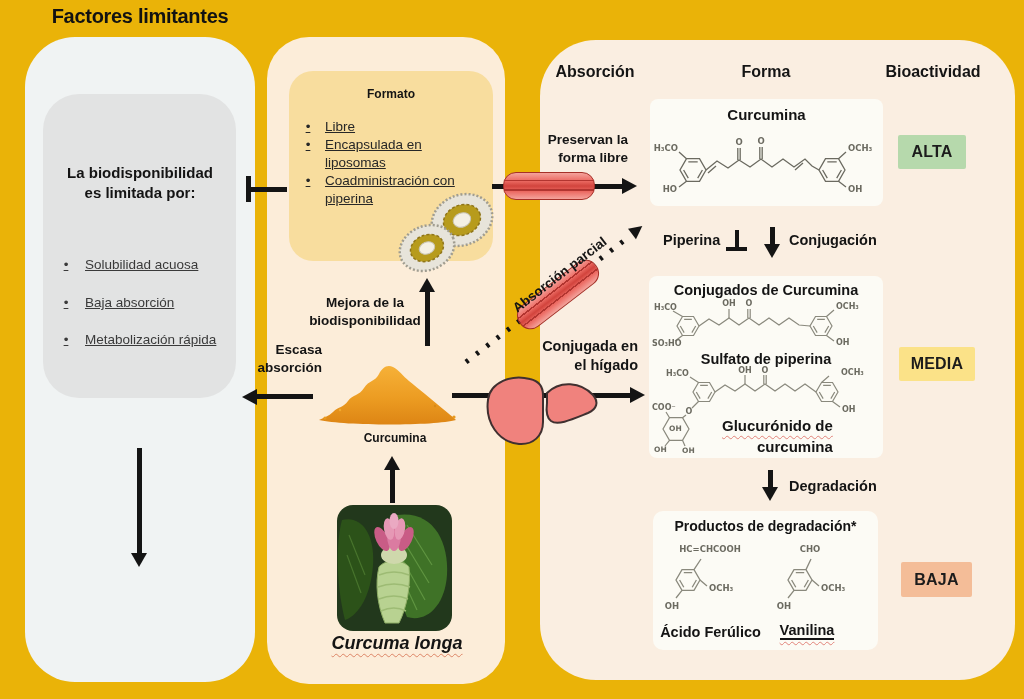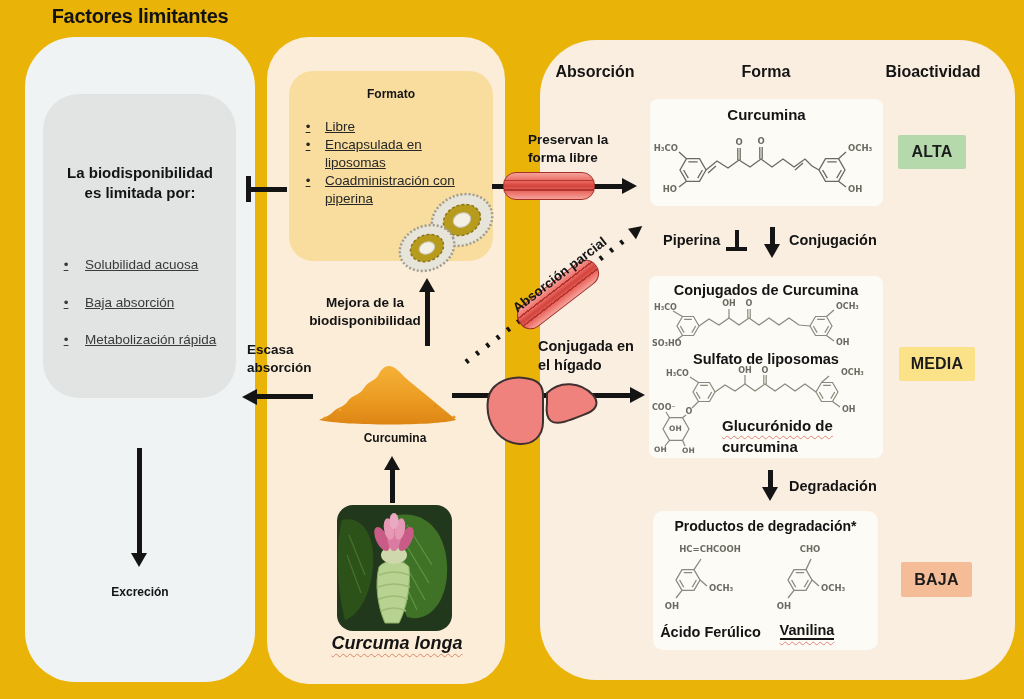--- a/index.html
+++ b/index.html
@@ -31,21 +31,21 @@
   .bullet-row{display:flex;text-decoration:underline;}
   .bullet-dot{width:22px;text-align:center;flex:none;}
   .bullet-dot::before{content:"•";}
   .chem-text{font-family:"DejaVu Sans",sans-serif;font-weight:bold;fill:#6b6a60;}
   .wavy-red{text-decoration-line:underline;text-decoration-style:wavy;text-decoration-color:#e2837a;
             text-decoration-thickness:1px;text-underline-offset:4px;}
   .wavy-orange{text-decoration-line:underline;text-decoration-style:wavy;text-decoration-color:#dd8566;
             text-decoration-thickness:1px;text-underline-offset:4px;}
   .vanilina-u{border-bottom:2px solid #151515;text-decoration-line:underline;text-decoration-style:wavy;
             text-decoration-color:#e2837a;text-decoration-thickness:1px;text-underline-offset:6px;}
-  .z5{z-index:5;} .z6{z-index:6;} .z7{z-index:7;}
+  .z5{z-index:5;} .z6{z-index:6;} .z7{z-index:7;text-align:right;}
 </style>
 </head>
 <body>
 
 <div id="canvas">
 
   <div class="hdr" style="left:30px;top:5px;width:220px;">Factores limitantes</div>
 
   <div class="panel" style="left:25px;top:37px;width:230px;height:645px;background:#f0f3f3;border-radius:50px;"></div>
   <div class="panel" style="left:267px;top:37px;width:238px;height:647px;background:#fcedd9;border-radius:42px;"></div>
@@ -64,21 +64,20 @@
     <span class="bullet-dot"></span>
     <span style="padding-left:8px;">Baja absorción</span>
   </div>
   <div class="abs f14 reg bullet-row" style="left:55px;top:331px;width:178px;">
     <span class="bullet-dot"></span>
     <span style="padding-left:8px;">Metabolización rápida</span>
   </div>
 
   <div class="shaft" style="left:137px;top:448px;width:5px;height:106px;"></div>
   <div class="ah ah-down" style="left:131px;top:553px;"></div>
-  <div class="lbl f17" style="left:60px;top:585px;width:160px;text-align:center;">Excreción</div>
 
   <div class="shaft" style="left:246px;top:176px;width:5px;height:26px;"></div>
   <div class="shaft" style="left:249px;top:187px;width:38px;height:5px;"></div>
 
   <div class="panel" style="left:289px;top:71px;width:204px;height:190px;background:#f8dd9e;border-radius:24px;"></div>
   <div class="lbl f17" style="left:291px;top:87px;width:200px;text-align:center;">Formato</div>
   <div class="abs f14" style="left:297px;top:118px;width:190px;color:#272727;">
     <div class="bullet-row">
       <span class="bullet-dot"></span>
       <span style="width:150px;padding-left:6px;">Libre</span>
@@ -233,21 +232,21 @@
       <path d="M77,22 L77,13 M95.8,22 L95.8,13 M98.2,22 L98.2,13"></path>
       <path d="M30.5,20.5 L21,15 M30.5,39.5 L23,45 M174.5,20.5 L182,14 M174.5,39.5 L182,45"></path>
     </g>
     <text class="chem-text" x="2" y="14" font-size="8">H₃CO</text>
     <text class="chem-text" x="0" y="50" font-size="8">SO₃HO</text>
     <text class="chem-text" x="77" y="10" font-size="8" text-anchor="middle">OH</text>
     <text class="chem-text" x="97" y="10" font-size="8" text-anchor="middle">O</text>
     <text class="chem-text" x="184" y="13" font-size="8">OCH₃</text>
     <text class="chem-text" x="184" y="49" font-size="8">OH</text>
   </svg>
-  <div class="lbl f15 z7" style="left:649px;top:350px;width:234px;text-align:center;">Sulfato de liposomas</div>
+  <div class="lbl f15 z7" style="left:649px;top:350px;width:234px;text-align:center;">Sulfato de piperina</div>
   <svg class="abs z6" style="left:652px;top:366px;" width="228" height="88" viewBox="0 0 228 88">
     <g fill="none" stroke="#8a897d" stroke-width="1.2">
       <path d="M63,26 L57.5,35.5 L46.5,35.5 L41,26 L46.5,16.5 L57.5,16.5 Z"></path>
       <path d="M59.7,26 L55.85,32.65 M48.15,32.65 L44.3,26 M48.15,19.35 L55.85,19.35"></path>
       <path d="M186,26 L180.5,35.5 L169.5,35.5 L164,26 L169.5,16.5 L180.5,16.5 Z"></path>
       <path d="M182.7,26 L178.85,32.65 M171.15,32.65 L167.3,26 M171.15,19.35 L178.85,19.35"></path>
       <path d="M63,26 L73,19 L83,25 L93,18 L103,25 L113,18 L123,25 L133,18 L143,25 L153,18 L164,26"></path>
       <path d="M93,18 L93,9 M111.8,18 L111.8,9 M114.2,18 L114.2,9"></path>
       <path d="M46.5,16.5 L38,11 M169.5,16.5 L177,10 M180.5,35.5 L188,41"></path>
       <path d="M46.5,35.5 L40,42 M34,49 L30.5,51.7"></path>

